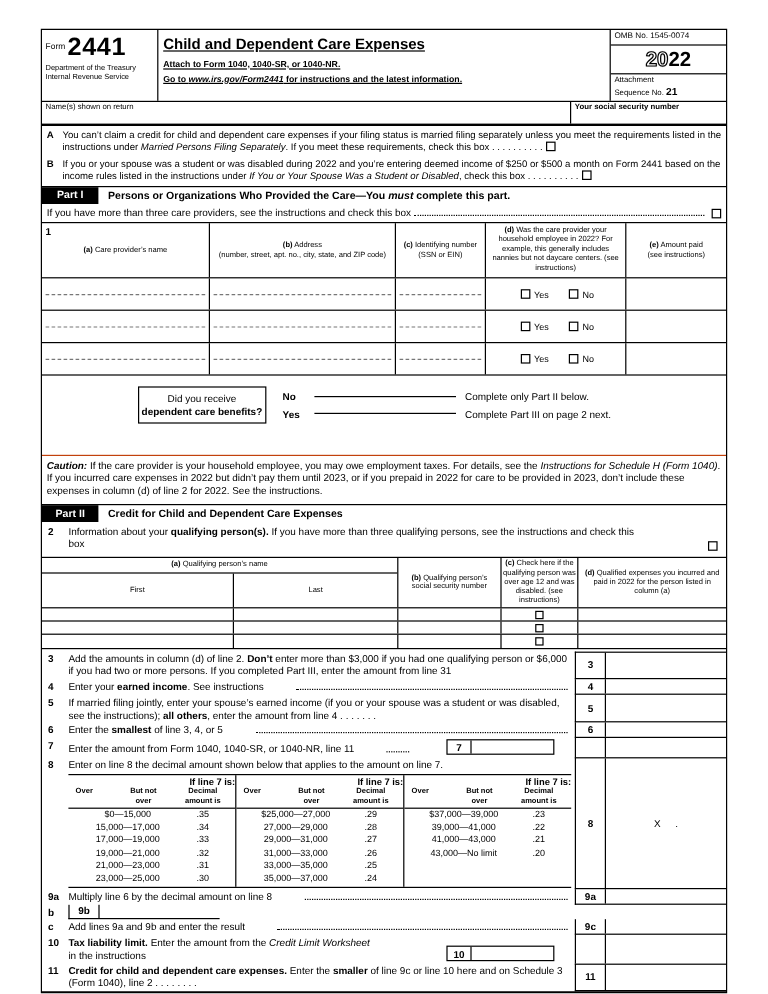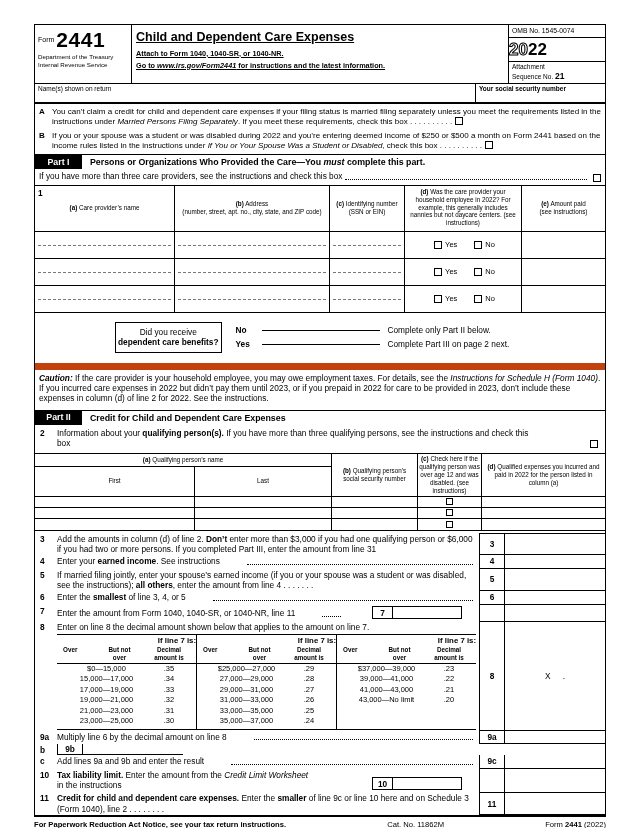--- a/index.html
+++ b/index.html
@@ -13,21 +13,21 @@
   .hdr-left{width:97px;border-right:1px solid #000;padding:2px 3px 1px;}
   .fw-row{display:flex;align-items:flex-start;}
   .form-word{font-size:7px;margin-top:9px;}
   .form-number{font-size:21px;font-weight:bold;margin-left:2px;letter-spacing:.5px;}
   .dept{font-size:6.2px;}
   .hdr-center{flex:1;text-align:left;padding:3px 4px 2px;text-decoration:underline;}
   .form-title{font-size:12.5px;font-weight:bold;margin-top:2px;}
   .attach,.goto{font-size:7.3px;font-weight:bold;margin-top:3px;}
   .hdr-right{width:97px;border-left:1px solid #000;display:flex;flex-direction:column;}
   .omb{font-size:6.8px;padding:2px 3px;border-bottom:1px solid #000;}
-  .year{font-size:17px;font-weight:bold;padding:1px 0 0;border-bottom:1px solid #000;}
+  .year{text-align:center;font-size:17px;font-weight:bold;padding:1px 0 0;border-bottom:1px solid #000;}
   .y-out{color:#fff;-webkit-text-stroke:1px #000;text-shadow:0 0 1px #000;}
   .attachment{font-size:6.5px;padding:1px 3px 2px;}
   .seqno{font-size:8.5px;font-weight:bold;}
 
   
   .name-row{display:flex;border-top:1px solid #000;border-bottom:2px solid #000;height:21px;}
   .name-cell{flex:1;padding:1px 3px;}
   .ssn-cell{width:130px;border-left:1px solid #000;padding:1px 3px;}
   .lbl6{font-size:6.5px;}
 
@@ -66,21 +66,21 @@
   .ynpair{display:flex;align-items:center;gap:3px;}
 
   
   .benefits{display:flex;align-items:center;padding:8px 0 6px 80px;}
   .qbox{border:1.5px solid #000;text-align:center;padding:4px 2px;}
   .barrows{margin-left:14px;flex:1;}
   .brow{display:flex;align-items:center;margin:4px 0;}
   .blab{font-weight:bold;width:26px;}
   .bline{width:118px;border-top:1.2px solid #000;margin:0 8px 0 0;}
 
-  .caution{border-top:7px solid #c2410c;margin-top:3px;padding:3px 4px 4px;}
+  .caution{border-top:1px solid #c2410c;margin-top:19px;padding:3px 4px 4px;}
 
   
   .p2{border-top:1px solid #000;border-bottom:1px solid #000;margin-top:2px;font-size:6.3px;text-align:center;}
   .p2 .hwrap{display:flex;border-bottom:1px solid #000;min-height:40px;}
   .p2-a{width:297px;border-right:1px solid #000;display:flex;flex-direction:column;}
   .p2-a-t{border-bottom:1px solid #000;padding:2px;}
   .p2-a-fl{display:flex;flex:1;}
   .p2-first{width:160px;border-right:1px solid #000;padding:2px;display:flex;align-items:center;justify-content:center;}
   .p2-last{flex:1;padding:2px;display:flex;align-items:center;justify-content:center;}
   .p2-b{width:86px;border-right:1px solid #000;padding:2px;display:flex;flex-direction:column;justify-content:center;}

